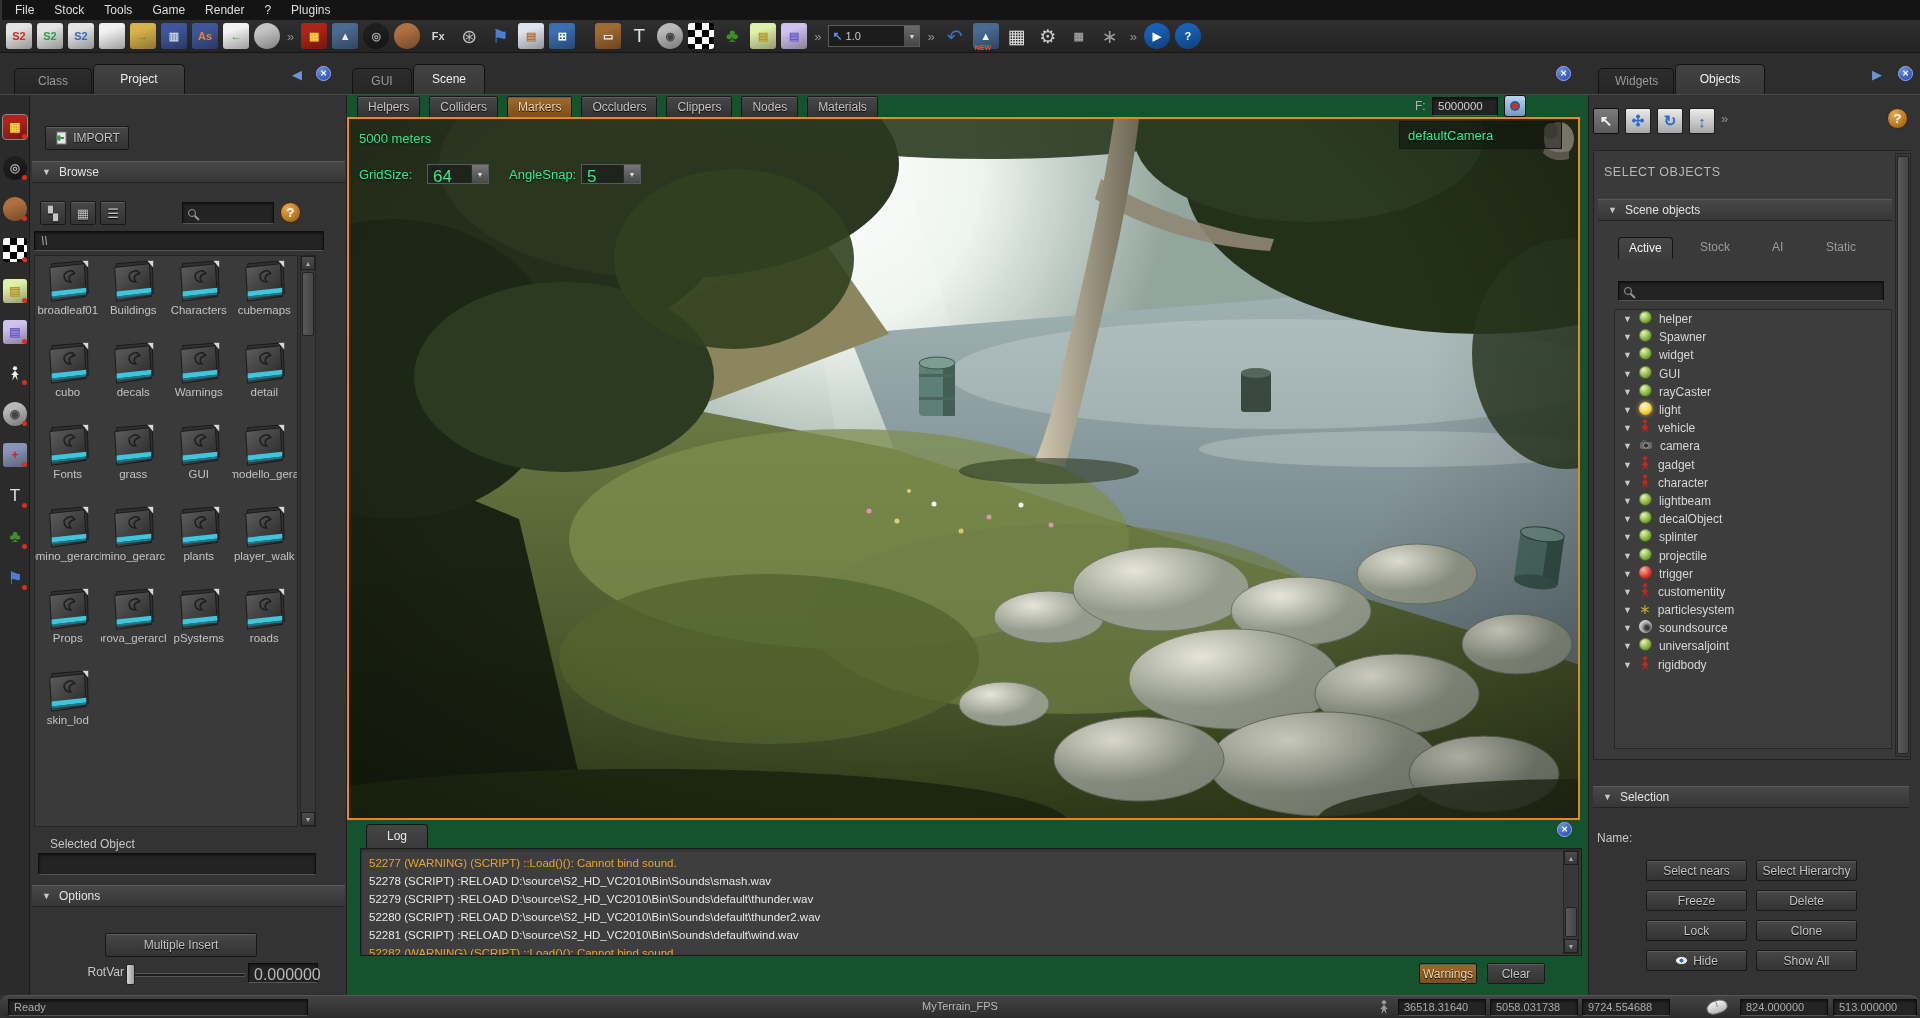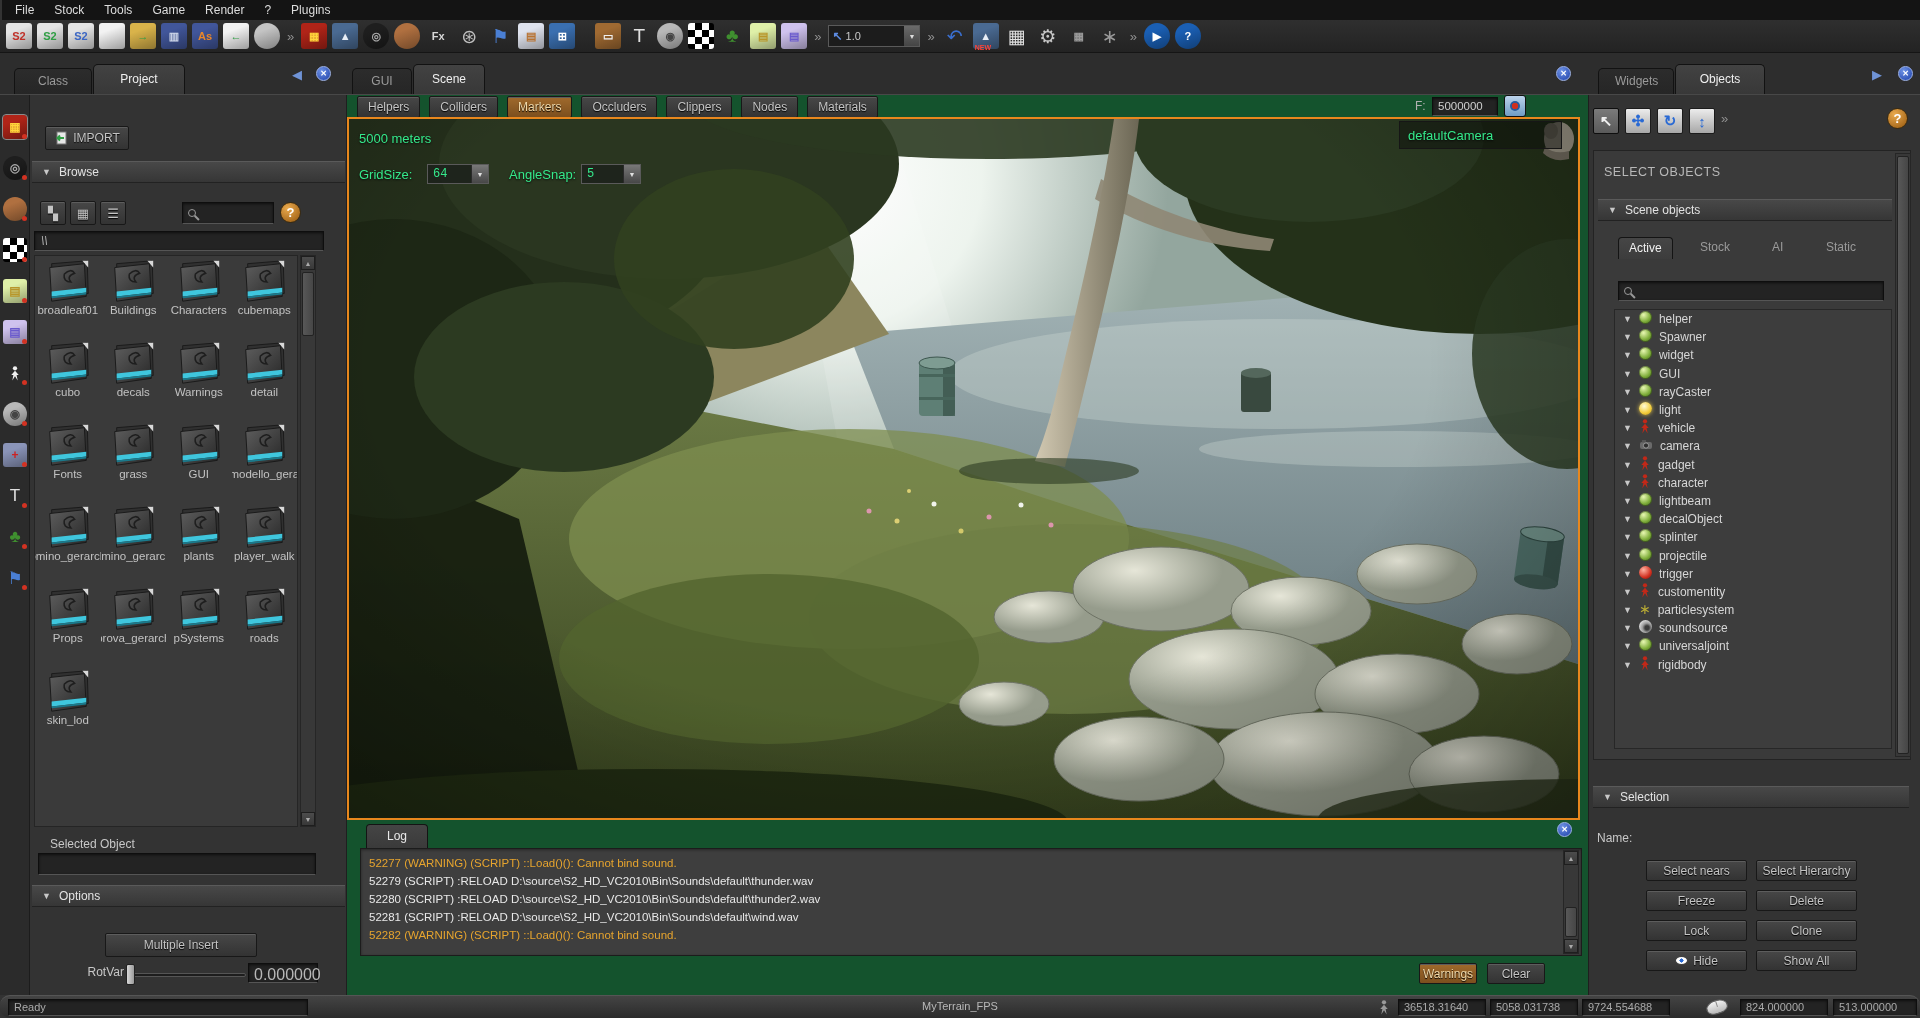--- a/index.html
+++ b/index.html
@@ -53,21 +53,21 @@
   
   .centerpanel{position:absolute;left:347px;top:95px;width:1241px;bottom:23px;background:#14532d;}
   .modebtn{position:relative;height:22px;padding:0 10px;line-height:20px;flex:none;}
   .viewport{position:absolute;left:0;top:22px;width:1233px;height:703px;border:2px solid #e8871d;background:#000;}
   .scenewrap{position:absolute;inset:0;overflow:hidden;}
   .scenewrap svg{display:block;width:100%;height:100%;}
   .scenewrap::after{content:"";position:absolute;inset:0;background:radial-gradient(ellipse at 45% 35%,rgba(0,0,0,0) 55%,rgba(0,0,0,.38) 100%);pointer-events:none;}
   .vov{position:absolute;z-index:3;}
   .greentxt{color:#35e98b;font-size:13px;text-shadow:0 1px 2px rgba(0,0,0,.8);}
   .dd{height:20px;background:rgba(28,32,28,.8);border:1px solid #5a5a5a;display:flex;align-items:stretch;}
-  .dd .val{flex:1;padding:2px 5px;font-size:12px;color:#35e98b;font-family:Liberation Mono, monospace;}
+  .dd .val{flex:1;padding:2px 5px;font-size:17px;color:#35e98b;}
   .dd .arr{width:17px;background:linear-gradient(#787878,#474747);color:#e0e0e0;font-size:7px;display:flex;align-items:center;justify-content:center;border-left:1px solid #2a2a2a;}
   .cambox{position:absolute;background:rgba(8,12,8,.45);border:1px solid #161616;display:flex;align-items:center;padding-left:8px;}
   .logtab{position:absolute;height:24px;line-height:22px;padding:0 20px;background:linear-gradient(#454545,#3a3a3a);border:1px solid #141414;border-bottom:none;border-radius:4px 4px 0 0;color:#e8e8e8;}
   .logbox{position:absolute;background:#3e3e3e;border:1px solid #1c1c1c;box-shadow:inset 0 1px 3px rgba(0,0,0,.4);padding:5px 8px;overflow:hidden;}
   .logline{font-size:11.5px;line-height:18px;color:#e8e8e8;white-space:nowrap;font-family:"Liberation Sans",sans-serif;}
   .logline.warn{color:#e6a42e;}
   
   .rightpanel{position:absolute;left:1588px;top:95px;width:332px;bottom:23px;background:#333;border-left:1px solid #1f1f1f;}
   .rtool{position:absolute;width:26px;height:26px;background:linear-gradient(#ececec,#a8a8a8);border:1px solid #1c1c1c;border-radius:2px;color:#2a6ad4;font-size:15px;font-weight:bold;display:flex;align-items:center;justify-content:center;}
   .rtool.pressed{background:linear-gradient(#7a7a7a,#5a5a5a);color:#f0f0f0;border-color:#0e0e0e;}
@@ -595,20 +595,21 @@
       </div>
       <div class="vov cambox" style="left:1050px;top:2px;width:163px;height:28px;">
         <span class="greentxt">defaultCamera</span>
       </div>
     </div>
 
     <span class="xcirc" style="left:1210px;top:727px;">✕</span>
     <div class="logtab" style="left:19px;top:729px;">Log</div>
     <div class="logbox" style="left:13px;top:753px;width:1222px;height:108px;" id="logbox">
         <div class="logline warn">52277 (WARNING) (SCRIPT) ::Load()(): Cannot bind sound.</div>
+        <div class="logline">52278 (SCRIPT) :RELOAD D:\source\S2_HD_VC2010\Bin\Sounds\smash.wav</div>
         <div class="logline">52279 (SCRIPT) :RELOAD D:\source\S2_HD_VC2010\Bin\Sounds\default\thunder.wav</div>
         <div class="logline">52280 (SCRIPT) :RELOAD D:\source\S2_HD_VC2010\Bin\Sounds\default\thunder2.wav</div>
         <div class="logline">52281 (SCRIPT) :RELOAD D:\source\S2_HD_VC2010\Bin\Sounds\default\wind.wav</div>
         <div class="logline warn">52282 (WARNING) (SCRIPT) ::Load()(): Cannot bind sound.</div>
       </div>
     <div class="sb" style="left:1216px;top:755px;height:104px;">
       <div class="sbtn" style="top:0;">▲</div>
       <div class="sbtn" style="bottom:0;">▼</div>
       <div class="sthumb" style="bottom:16px;height:30px;"></div>
     </div>

